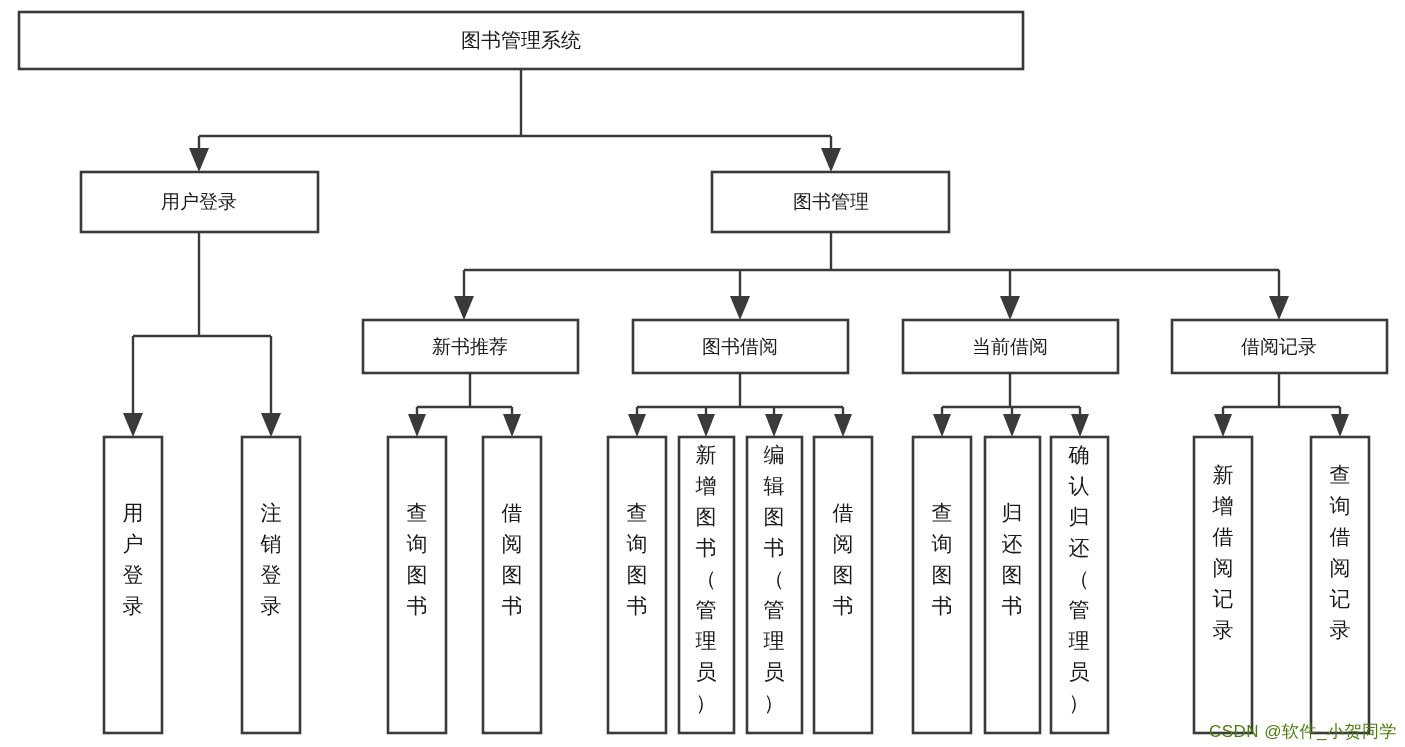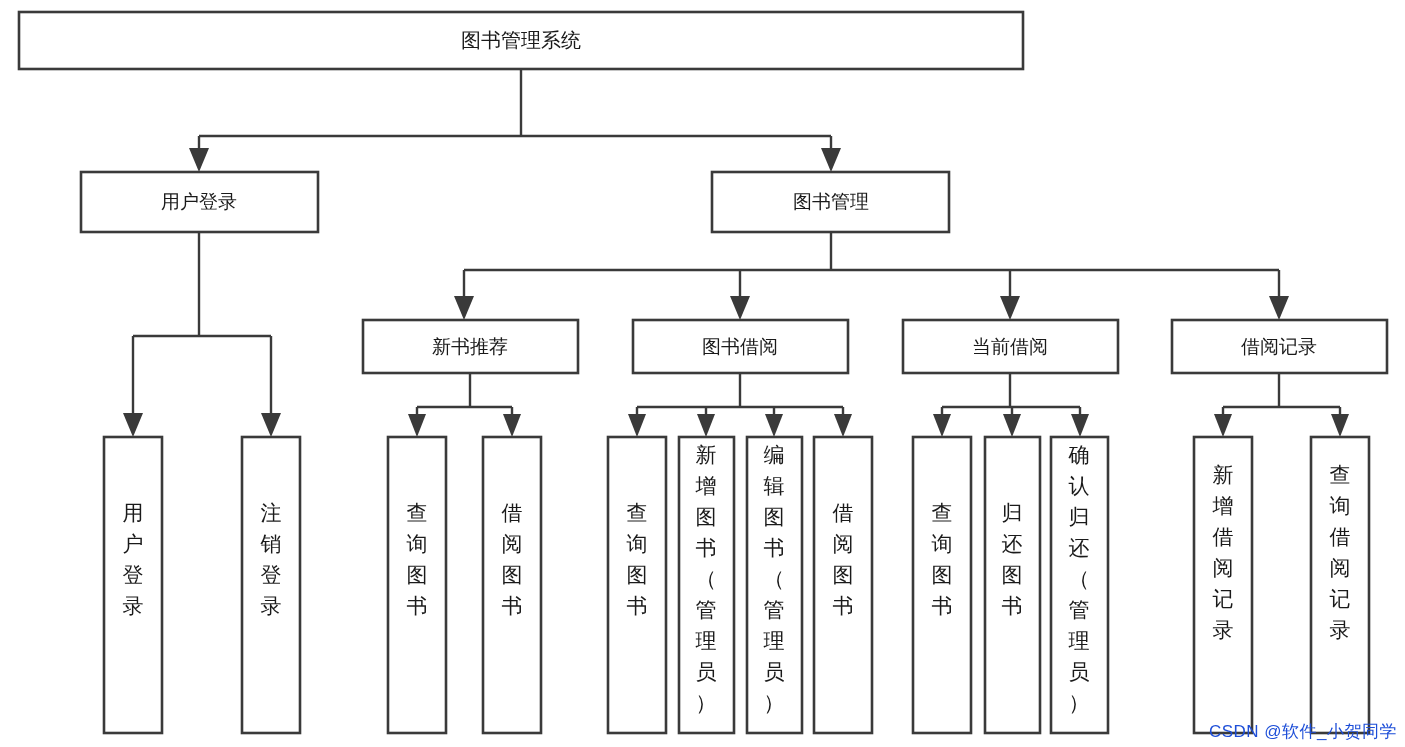--- a/index.html
+++ b/index.html
@@ -51,21 +51,21 @@
   .arrowhead {
     fill: #3a3a3a;
     stroke: none;
   }
   .watermark {
     position: absolute;
     right: 8px;
     bottom: 4px;
     font-family: "Liberation Sans", "DejaVu Sans", sans-serif;
     font-size: 17px;
-    color: #1d4ed8;
+    color: #4d7c0f;
     letter-spacing: 0.5px;
     white-space: nowrap;
     user-select: none;
   }
 </style>
 </head>
 <body>
 
 <svg id="diagram" viewBox="0 0 1405 747" xmlns="http://www.w3.org/2000/svg">
 

